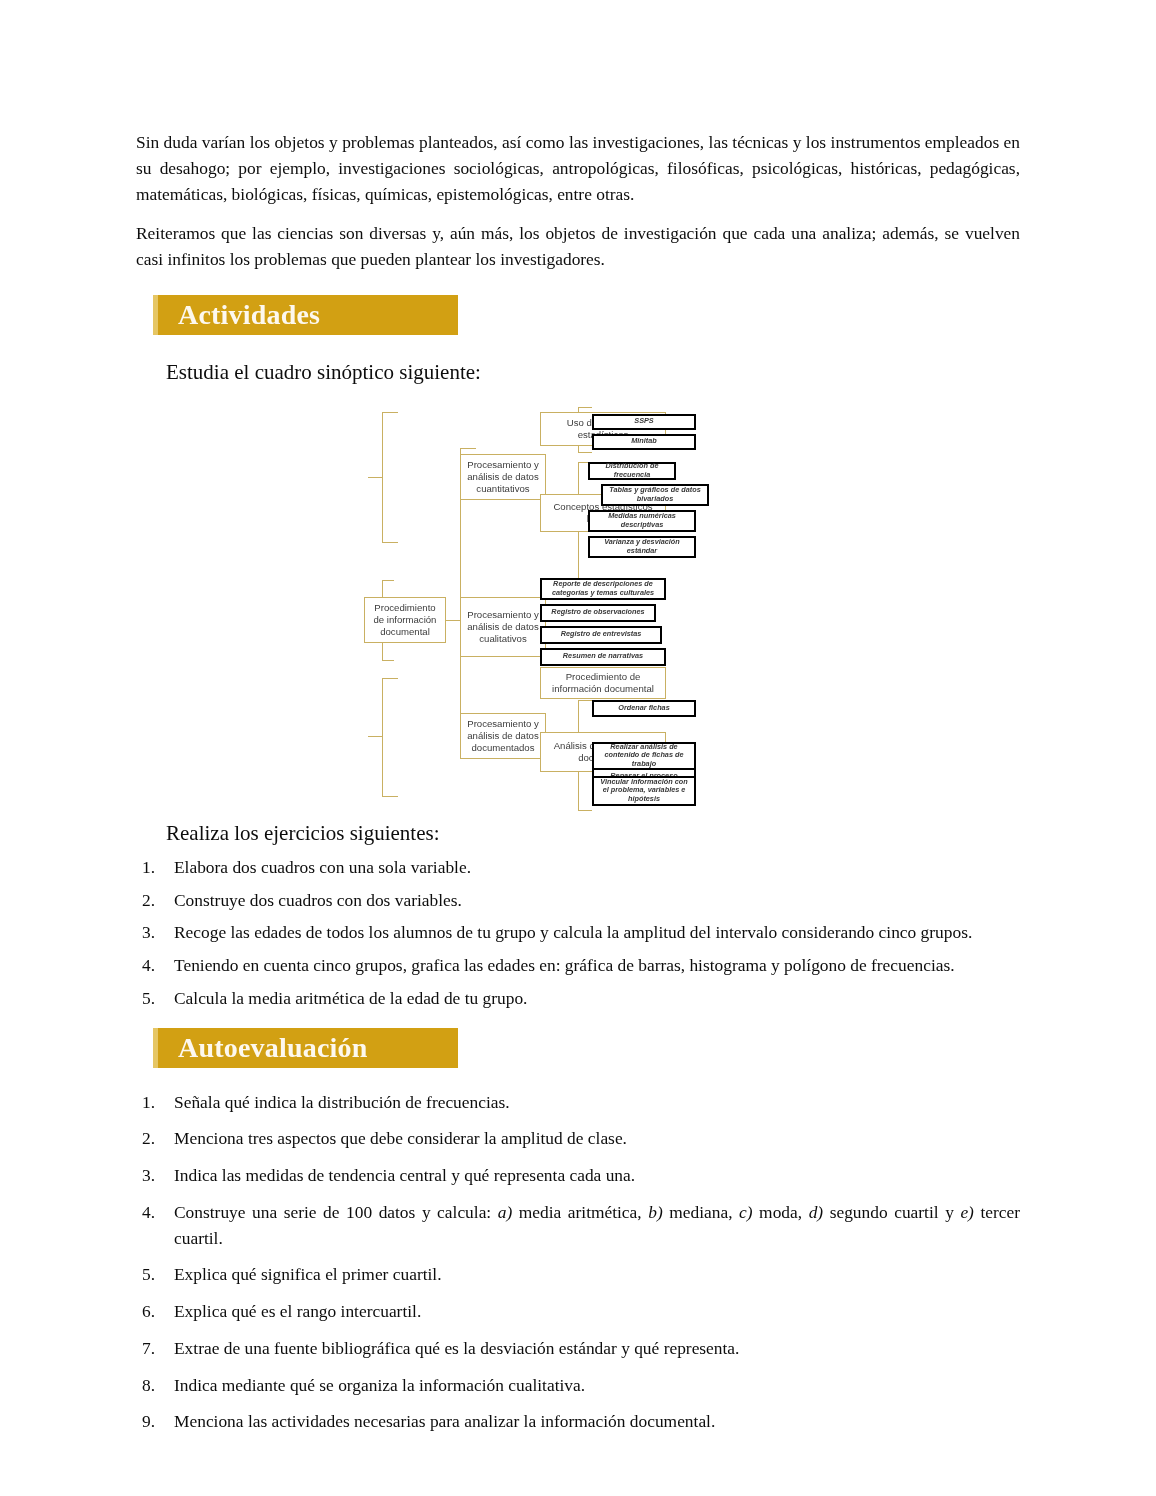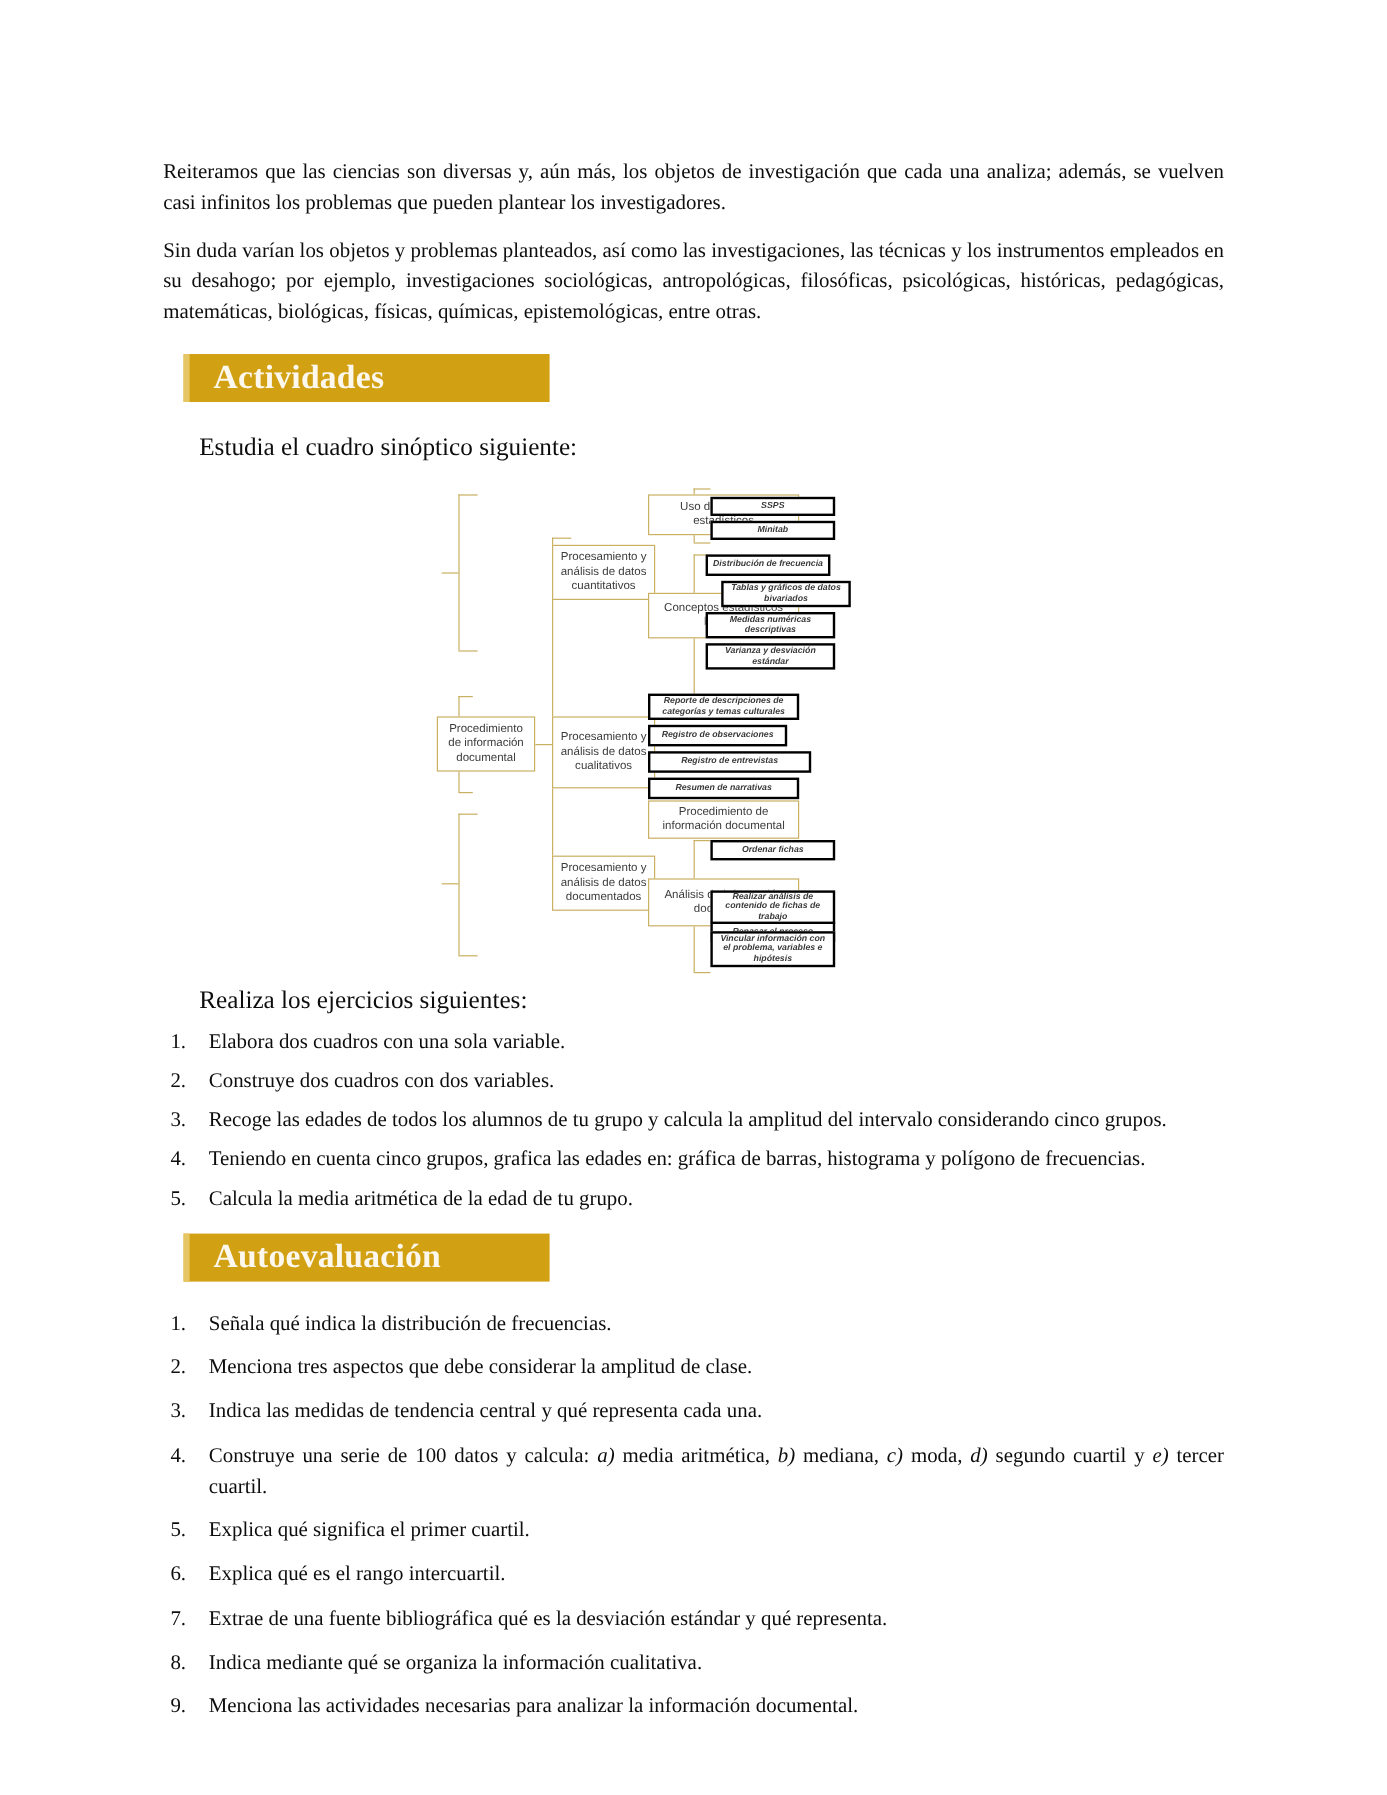--- a/index.html
+++ b/index.html
@@ -136,22 +136,22 @@
   }
   .conn.h { height: 1px; }
   .conn.v { width: 1px; }
 </style>
 </head>
 <body>
 
 <div class="page">
   <div class="content">
 
+    <p class="para">Sin duda varían los objetos y problemas planteados, así como las investigaciones, las técnicas y los instrumentos empleados en su desahogo; por ejemplo, investigaciones sociológicas, antropológicas, filosóficas, psicológicas, históricas, pedagógicas, matemáticas, biológicas, físicas, químicas, epistemológicas, entre otras.</p>
     <p class="para">Reiteramos que las ciencias son diversas y, aún más, los objetos de investigación que cada una analiza; además, se vuelven casi infinitos los problemas que pueden plantear los investigadores.</p>
-    <p class="para">Sin duda varían los objetos y problemas planteados, así como las investigaciones, las técnicas y los instrumentos empleados en su desahogo; por ejemplo, investigaciones sociológicas, antropológicas, filosóficas, psicológicas, históricas, pedagógicas, matemáticas, biológicas, físicas, químicas, epistemológicas, entre otras.</p>
 
     <div class="banner">
       <span class="banner-label">Actividades</span>
     </div>
 
     <p class="lead" style="margin-top:22px;">Estudia el cuadro sinóptico siguiente:</p>
 
     <div class="diagram-wrap">
       <div class="diagram">
 
@@ -218,40 +218,40 @@
           <span>Análisis de información documental</span>
         </div>
 
         <div class="dbox leaf" style="left:456px; top:12px; width:104px; height:16px;">
           <span>SSPS</span>
         </div>
         <div class="dbox leaf" style="left:456px; top:32px; width:104px; height:16px;">
           <span>Minitab</span>
         </div>
 
-        <div class="dbox leaf" style="left:452px; top:60px; width:104px; height:18px;">
+        <div class="dbox leaf" style="left:452px; top:60px; width:88px; height:18px;justify-content:flex-end;">
           <span>Distribución de frecuencia</span>
         </div>
         <div class="dbox leaf" style="left:465px; top:82px; width:108px; height:22px;">
           <span>Tablas y gráficos de datos bivariados</span>
         </div>
         <div class="dbox leaf" style="left:452px; top:108px; width:108px; height:22px;">
           <span>Medidas numéricas descriptivas</span>
         </div>
         <div class="dbox leaf" style="left:452px; top:134px; width:108px; height:22px;">
           <span>Varianza y desviación estándar</span>
         </div>
 
         <div class="dbox leaf" style="left:404px; top:176px; width:126px; height:22px;">
           <span>Reporte de descripciones de categorías y temas culturales</span>
         </div>
         <div class="dbox leaf" style="left:404px; top:202px; width:116px; height:18px;">
           <span>Registro de observaciones</span>
         </div>
-        <div class="dbox leaf" style="left:404px; top:224px; width:136px; height:18px;">
+        <div class="dbox leaf" style="left:404px; top:224px; width:122px; height:18px;">
           <span>Registro de entrevistas</span>
         </div>
         <div class="dbox leaf" style="left:404px; top:246px; width:126px; height:18px;">
           <span>Resumen de narrativas</span>
         </div>
 
         <div class="dbox leaf" style="left:456px; top:298px; width:104px; height:17px;">
           <span>Ordenar fichas</span>
         </div>
         <div class="dbox leaf" style="left:456px; top:319px; width:104px; height:17px;margin-top:47px;">

